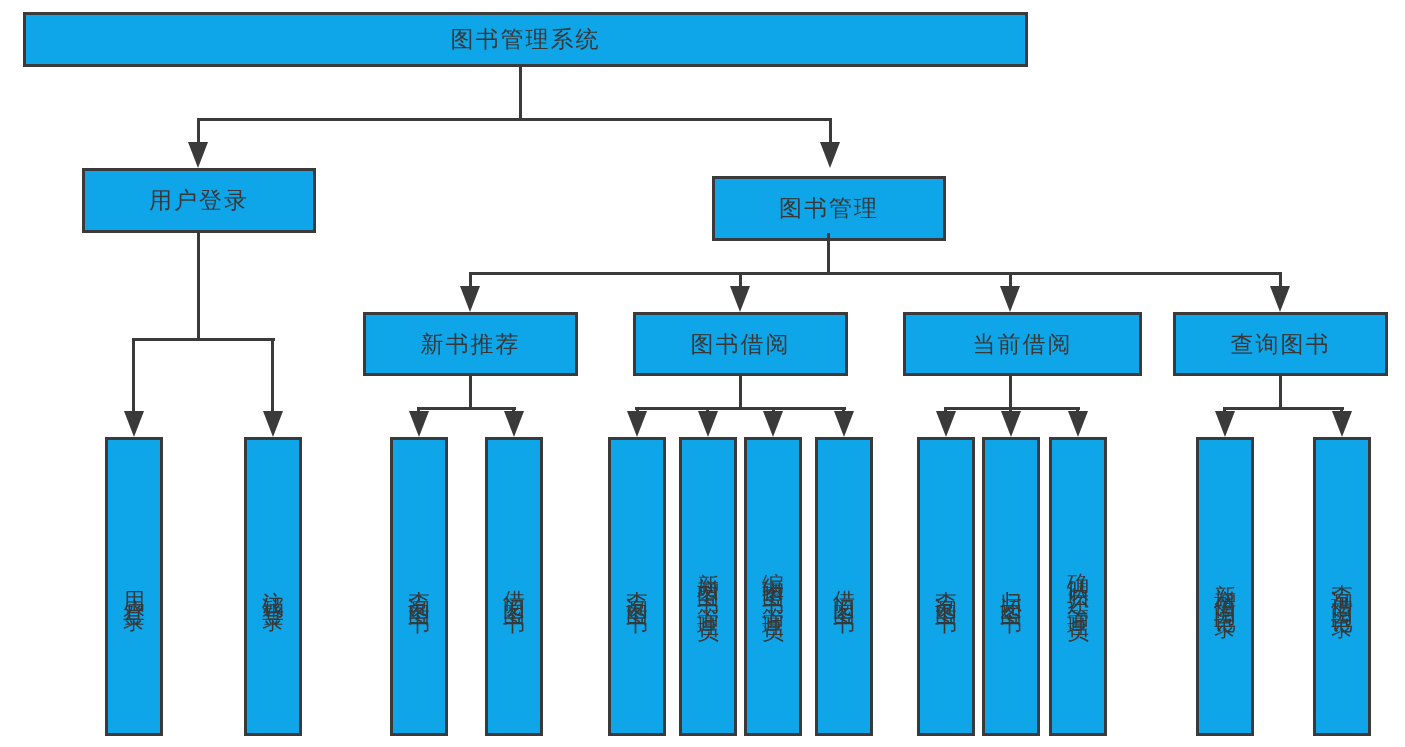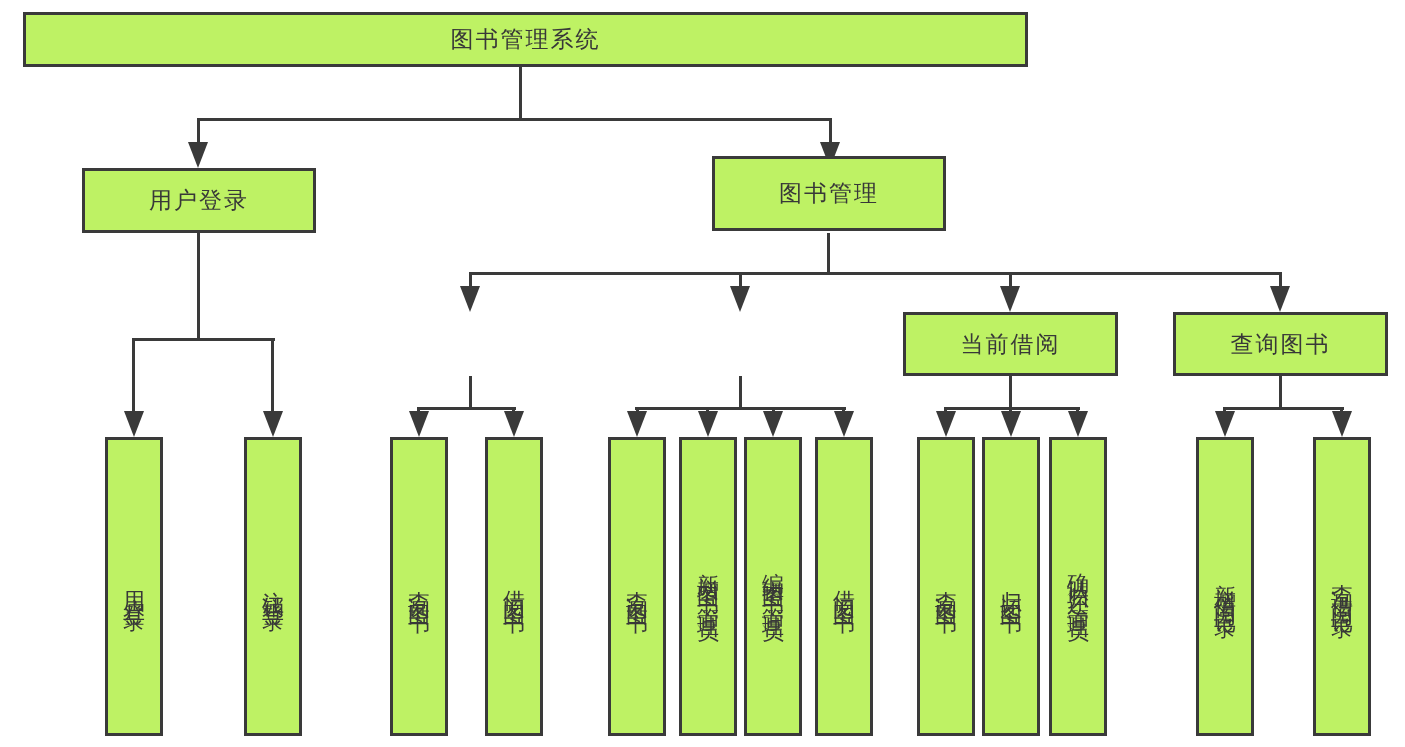--- a/index.html
+++ b/index.html
@@ -12,21 +12,21 @@
     position: relative;
     width: 1405px;
     height: 747px;
     background: #ffffff;
     overflow: hidden;
   }
   .box {
     position: absolute;
     box-sizing: border-box;
     border: 3px solid #3a3a3a;
-    background: #bef264;
+    background: #0ea5e9;
     display: flex;
     align-items: center;
     justify-content: center;
     color: #383838;
   }
   .hbox {
     font-size: 23px;
     letter-spacing: 2px;
     white-space: nowrap;
   }
@@ -77,21 +77,21 @@
   <div class="hline" style="left:197px; top:118px; width:635px;"></div>
 
   <div class="vline" style="left:197px; top:118px; height:28px;"></div>
   <div class="ahead" style="left:188px; top:142px;"></div>
   <div class="vline" style="left:829px; top:118px; height:28px;"></div>
   <div class="ahead" style="left:820px; top:142px;"></div>
 
   <div class="box hbox" style="left:82px; top:168px; width:234px; height:65px;">
     <span>用户登录</span>
   </div>
-  <div class="box hbox" style="left:712px; top:156px; width:234px; height:75px;">
+  <div class="box hbox" style="left:712px; top:176px; width:234px; height:65px;">
     <span>图书管理</span>
   </div>
 
   <div class="vline" style="left:197px; top:233px; height:105px;"></div>
   <div class="hline" style="left:133px; top:338px; width:142px;"></div>
   <div class="vline" style="left:132px; top:338px; height:75px;"></div>
   <div class="ahead" style="left:124px; top:411px;"></div>
   <div class="vline" style="left:271px; top:338px; height:75px;"></div>
   <div class="ahead" style="left:263px; top:411px;"></div>
 
@@ -106,21 +106,27 @@
   <div class="hline" style="left:469px; top:272px; width:813px;"></div>
   <div class="vline" style="left:469px; top:272px; height:18px;"></div>
   <div class="ahead" style="left:460px; top:286px;"></div>
   <div class="vline" style="left:739px; top:272px; height:18px;"></div>
   <div class="ahead" style="left:730px; top:286px;"></div>
   <div class="vline" style="left:1009px; top:272px; height:18px;"></div>
   <div class="ahead" style="left:1000px; top:286px;"></div>
   <div class="vline" style="left:1279px; top:272px; height:18px;"></div>
   <div class="ahead" style="left:1270px; top:286px;"></div>
 
-  <div class="box hbox" style="left:903px; top:312px; width:215px; height:64px;">
+  <div class="box hbox" style="left:363px; top:312px; width:215px; height:64px;">
+    <span>新书推荐</span>
+  </div>
+  <div class="box hbox" style="left:633px; top:312px; width:215px; height:64px;">
+    <span>图书借阅</span>
+  </div>
+  <div class="box hbox" style="left:903px; top:312px; width:239px; height:64px;">
     <span>当前借阅</span>
   </div>
   <div class="box hbox" style="left:1173px; top:312px; width:215px; height:64px;">
     <span>查询图书</span>
   </div>
 
   <div class="vline" style="left:469px; top:376px; height:31px;"></div>
   <div class="hline" style="left:417px; top:407px; width:99px;"></div>
   <div class="vline" style="left:417px; top:407px; height:8px;"></div>
   <div class="ahead" style="left:409px; top:411px;"></div>

